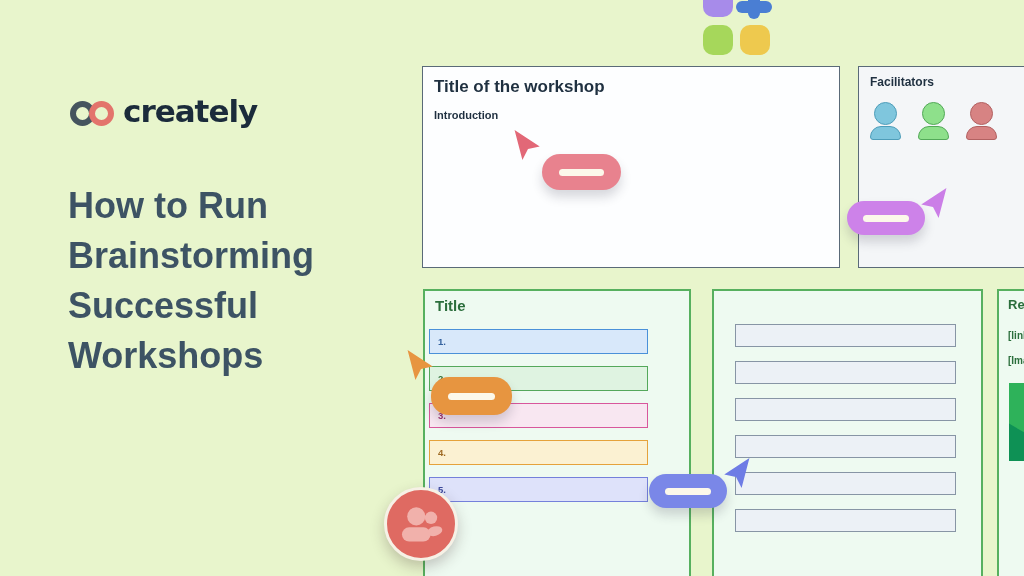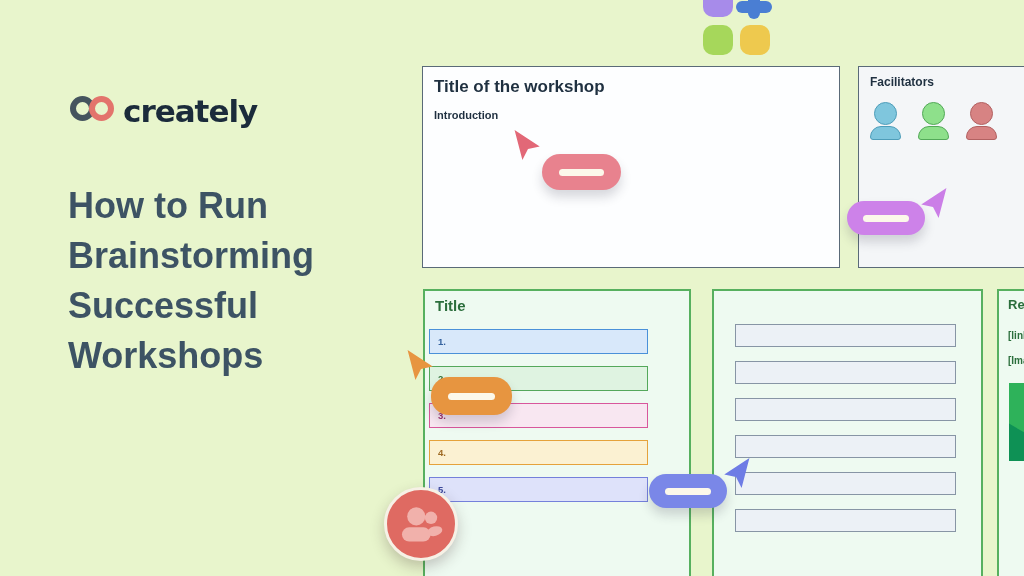--- a/index.html
+++ b/index.html
@@ -9,21 +9,21 @@
 
   
   .deco { position:absolute; border-radius:10px; }
   .deco-purple { left:703px; top:-13px; width:30px; height:30px; background:#A78BEA; }
   .deco-green  { left:703px; top:25px;  width:30px; height:30px; background:#A6D75B; }
   .deco-yellow { left:740px; top:25px;  width:30px; height:30px; background:#EEC94E; }
   .plus-h { position:absolute; left:736px; top:1px;  width:36px; height:12px; border-radius:6px; background:#4A7ED3; }
   .plus-v { position:absolute; left:748px; top:-11px; width:12px; height:30px; border-radius:6px; background:#4A7ED3; }
 
   
-  .logo { position:absolute; left:70px; top:96px; display:flex; }
+  .logo { position:absolute; left:70px; top:96px; display:flex; align-items:center; }
   .ring { width:25px; height:25px; border-radius:50%; }
   .ring-dark  { border:6.5px solid #45545E; }
   .ring-coral { border:6.5px solid #E3746C; margin-left:-6px; }
   .wordmark { margin-left:9px; font-family:"DejaVu Sans", sans-serif; font-weight:bold;
               font-size:31px; letter-spacing:-1px; color:#1B2B3B; line-height:1; padding-bottom:4px; }
 
   
   .hero { position:absolute; left:68px; top:181px; font-weight:700; font-size:36px;
           line-height:50px; color:#3D5364; letter-spacing:0; }
 

